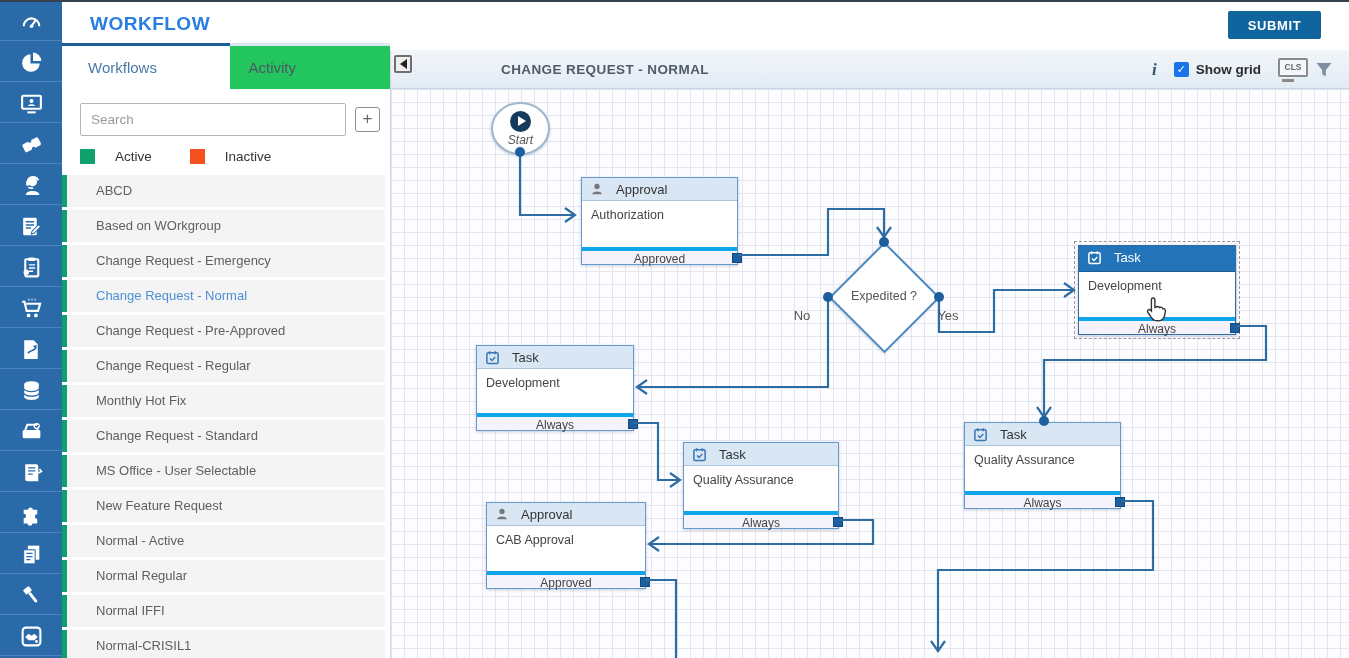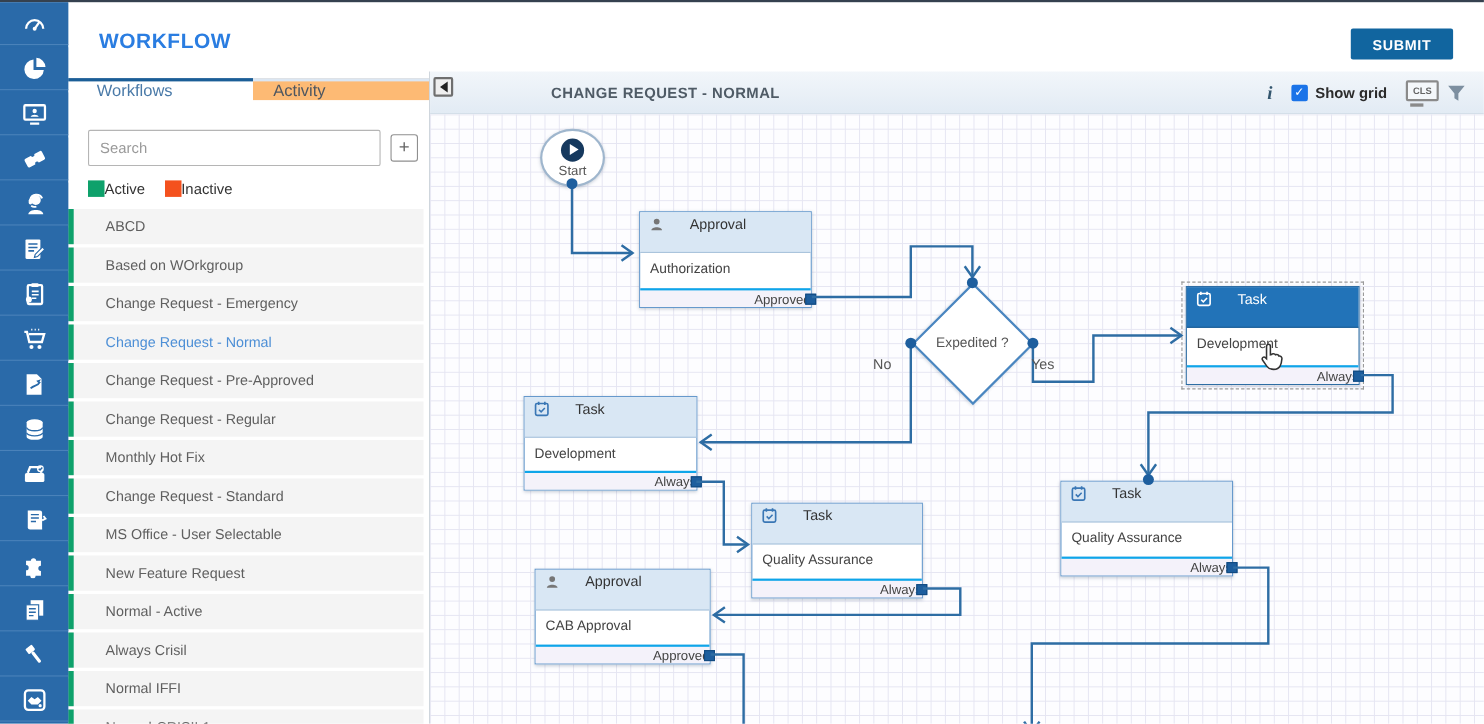--- a/index.html
+++ b/index.html
@@ -7,39 +7,39 @@
     font-family:"Liberation Sans", sans-serif; }
   body { position:relative; border-top:2px solid #35414f; }
 
   
   .iconrail { position:absolute; left:0; top:0; bottom:0; width:62px; background:#2a6aa9; z-index:10; }
   .rail-item { height:39px; margin-bottom:2px; background:#2a6aa9; border-bottom:1px solid #4a82ba;
     display:flex; align-items:center; justify-content:center; cursor:pointer; }
   .rail-item svg { width:25px; height:25px; display:block; }
 
   
-  .main { position:absolute; left:62px; top:0; right:0; bottom:0; background:#fff;margin-top:15px; }
+  .main { position:absolute; left:62px; top:0; right:0; bottom:0; background:#fff; }
   .page-title { position:absolute; left:28px; top:11px; font-size:19px; font-weight:bold; color:#2a7de1; letter-spacing:.5px; }
   .submit-btn { position:absolute; right:28px; top:9px; width:93px; height:28px; background:#11659f; color:#fff;
     border:none; font-size:13px; font-weight:bold; letter-spacing:.6px; cursor:pointer; border-radius:2px;
     font-family:"Liberation Sans",sans-serif; }
 
   
   .left-panel { position:absolute; left:0; top:41px; width:328px; bottom:0; background:#fff; }
-  .tabs { display:flex; height:46px;align-items:center; }
+  .tabs { display:flex; height:46px; }
   .tab { flex:1; display:flex; align-items:center; padding-left:26px; font-size:15px; cursor:pointer; }
   .tab.active { background:#fff; border-top:3px solid #1b5e97; color:#4a7aa8; }
-  .tab.inactive { background:#fdba74; color:#4f5760; border-top:3px solid #dbe6f2; padding-left:19px; }
+  .tab.inactive { background:#22c55e; color:#4f5760; border-top:3px solid #dbe6f2; padding-left:19px; }
   .search-row { display:flex; align-items:center; margin:14px 10px 0 18px;border-radius:14px; }
   .search-input { width:268px; height:33px; border:1px solid #b5b5b5; border-radius:2px; padding:0 10px;
     font-size:13.5px; color:#444; font-family:"Liberation Sans",sans-serif; outline:none; }
   .search-input::placeholder { color:#9a9a9a; }
   .add-btn { width:25px; height:25px; margin-left:9px; background:#fff; border:1px solid #8f8f8f; border-radius:3px;
     color:#666; font-size:17px; line-height:22px; text-align:center; cursor:pointer; }
-  .legend-row { display:flex; gap:0; margin:13px 0 11px 18px; font-size:13.5px; color:#333; }
+  .legend-row { display:flex; gap:20px; margin:13px 0 11px 18px; font-size:13.5px; color:#333; }
   .legend-swatch { width:15px; height:15px; display:inline-block; }
   .legend-label { margin-right:18px; }
   .wf-list { }
   .wf-row { height:32px; margin-bottom:3px; background:#f4f4f4; border-left:5px solid #0ea16b;
     line-height:32px; padding-left:29px; font-size:13px; color:#5f5f5f; width:calc(100% - 5px); cursor:pointer;
     white-space:nowrap; overflow:hidden; }
   .wf-row.selected { color:#4d8fd6; }
 
   
   .canvas { position:absolute; left:328px; right:0; top:48px; bottom:0; border-left:1px solid #cfd6dd; }
@@ -65,36 +65,36 @@
   .canvas-body { position:absolute; left:0; right:0; top:39px; bottom:0; background:#fdfdff;
     background-image:linear-gradient(#e5e5f2 1px, transparent 1px), linear-gradient(90deg, #e5e5f2 1px, transparent 1px);
     background-size:13px 13px; }
   #connector-layer { position:absolute; inset:0; z-index:3; pointer-events:none; }
   #diagram { position:absolute; inset:0; }
 
   
   .node { position:absolute; background:#fff; border:1px solid #6699cc; box-shadow:0 1px 3px rgba(30,60,90,.25);
     display:flex; flex-direction:column; z-index:2; cursor:pointer; }
   .node-header { height:23px; background:#d9e7f4; border-bottom:1px solid #aac4dc; display:flex;
-    align-items:flex-end; gap:23px; padding:18px 8px; color:#333; font-size:13px; flex:0 0 23px; }
+    align-items:flex-start; gap:12px; padding:4px 8px; color:#333; font-size:13px; flex:0 0 23px; }
   .node.selected { border-color:#2e6da4; outline:1px dashed #9a9a9a; outline-offset:3px; }
   .node.selected .node-header { background:#2273b8; color:#fff; border-bottom-color:#1b5c94; height:26px; flex-basis:26px; }
   .node-body { flex:1; padding:7px 9px; color:#444; font-size:12.5px; }
-  .node-footer { height:17px; background:#f4f2fa; border-top:2px solid #0ea5e9; text-align:right;
+  .node-footer { height:17px; background:#f4f2fa; border-top:4px solid #0ea5e9; text-align:center;
     font-size:12px; color:#444; line-height:16px; position:relative; flex:0 0 17px; }
   .port { position:absolute; right:-5px; top:50%; margin-top:-5px; width:10px; height:10px;
     background:#1d5e9e; border:1px solid #124a80; z-index:4; }
   .node-icon svg { display:block; }
 
   .start-node { position:absolute; border:2px solid #9fb6cd; border-radius:50%; background:#fff; z-index:2;
     display:flex; flex-direction:column; align-items:center; justify-content:center; box-shadow:0 1px 3px rgba(30,60,90,.25); cursor:pointer; }
   .play-icon { width:21px; height:21px; border-radius:50%; background:#16395e; position:relative; }
   .play-icon:after { content:""; position:absolute; left:8px; top:5.5px; border-left:8px solid #fff;
     border-top:5px solid transparent; border-bottom:5px solid transparent; }
-  .start-label { font-size:12px; color:#555; margin-top:1px; }
+  .start-label { font-size:12px; color:#555; margin-top:1px;font-style:italic; }
 
   .decision-shape { position:absolute; background:#fff; border:2px solid #4a86c0; transform:rotate(45deg);
     z-index:2; box-shadow:0 1px 3px rgba(30,60,90,.2); cursor:pointer; }
   .decision-label { position:absolute; z-index:2; font-size:12.5px; color:#555; text-align:center; pointer-events:none; }
 
   .hand-cursor { position:absolute; z-index:6; pointer-events:none; }
 </style>
 </head>
 <body>
 
@@ -243,21 +243,21 @@
         <div class="wf-row">Based on WOrkgroup</div>
         <div class="wf-row">Change Request - Emergency</div>
         <div class="wf-row selected">Change Request - Normal</div>
         <div class="wf-row">Change Request - Pre-Approved</div>
         <div class="wf-row">Change Request - Regular</div>
         <div class="wf-row">Monthly Hot Fix</div>
         <div class="wf-row">Change Request - Standard</div>
         <div class="wf-row">MS Office - User Selectable</div>
         <div class="wf-row">New Feature Request</div>
         <div class="wf-row">Normal - Active</div>
-        <div class="wf-row">Always Crisil</div>
+        <div class="wf-row">Normal Regular</div>
         <div class="wf-row">Normal IFFI</div>
         <div class="wf-row">Normal-CRISIL1</div>
       </div>
   </div>
 
   <div class="canvas">
     <div class="canvas-header">
       <div class="collapse-btn">
           <div class="tri"></div>
         </div>

